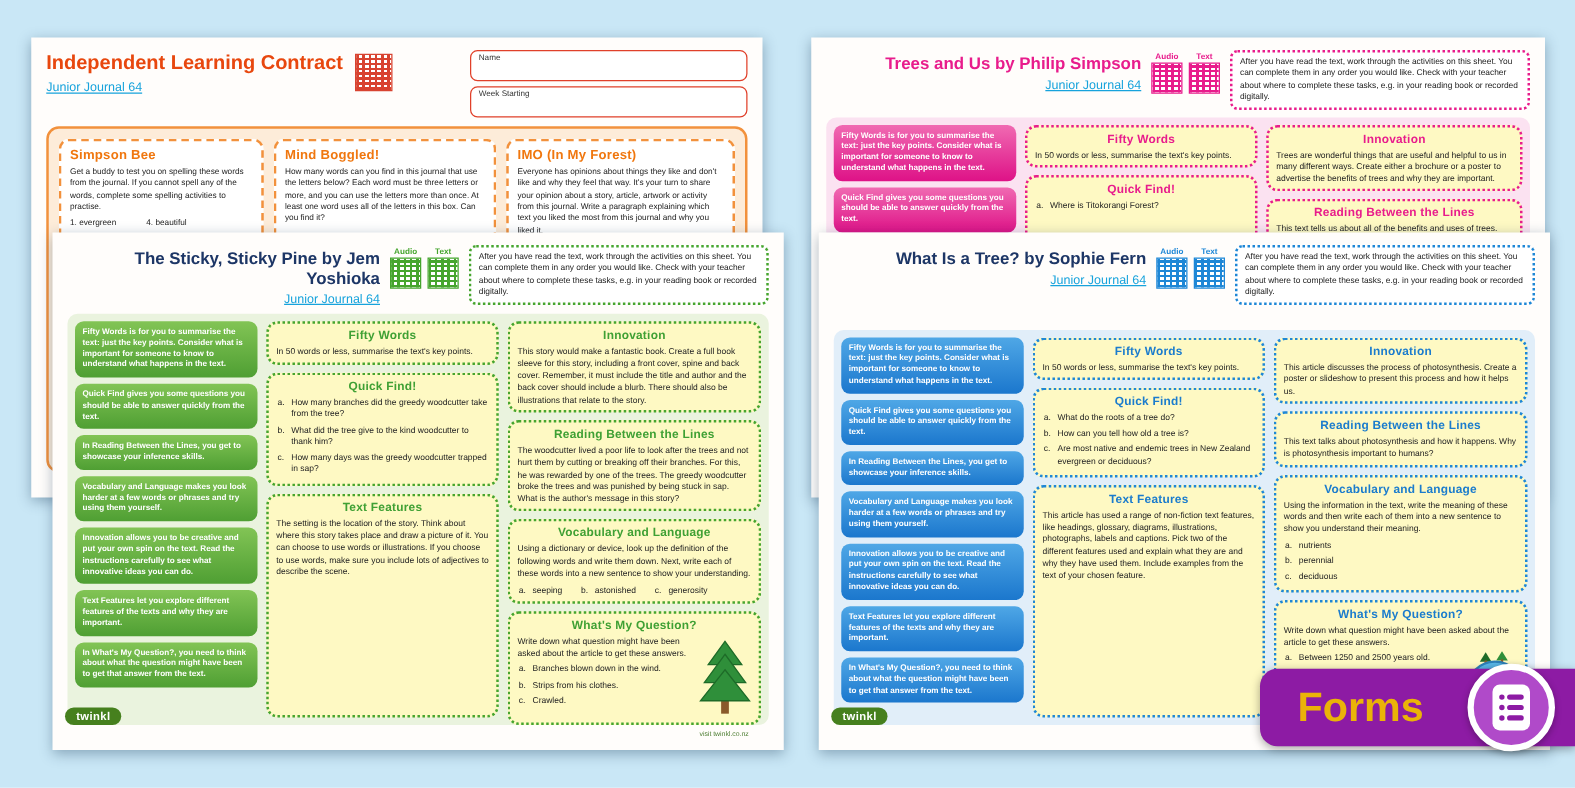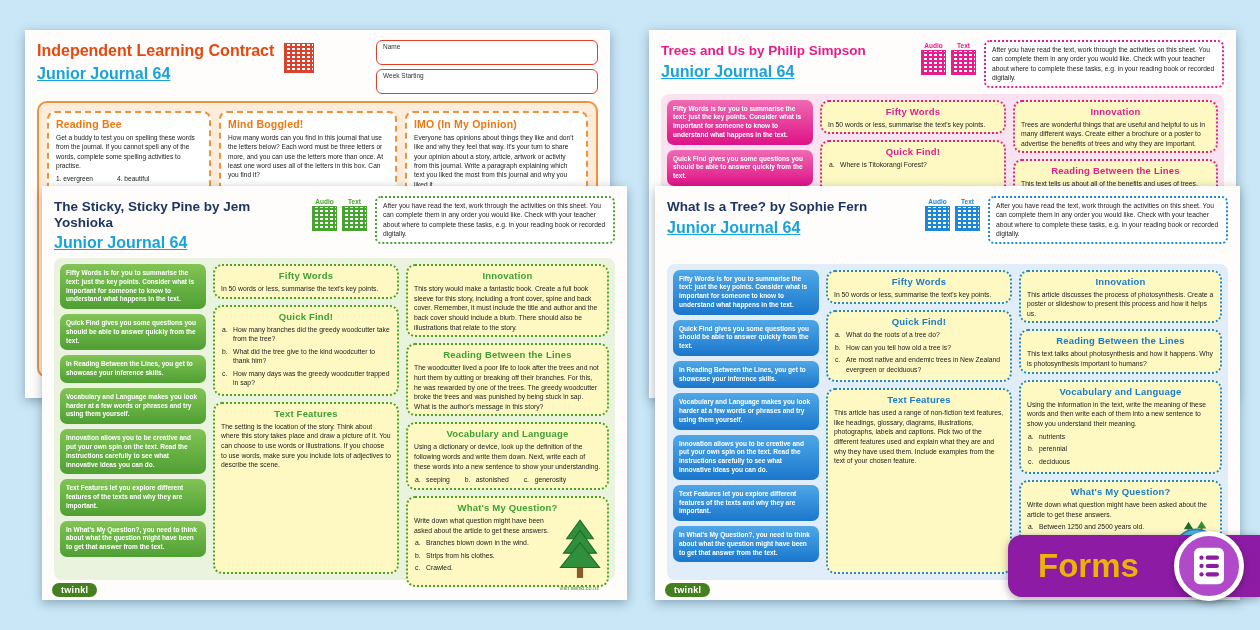--- a/index.html
+++ b/index.html
@@ -7,23 +7,23 @@
           font-family:"Liberation Sans",sans-serif;}
   .sheet{position:absolute;background:#fffdfb;box-shadow:0 3px 10px rgba(30,60,90,.38);
          padding:10px 12px 20px;box-sizing:border-box;overflow:hidden;display:flex;flex-direction:column;}
   
   .theme-orange{--main:#f2913c;--head:#f0770f;--tint:#fdecd9;--exp1:#f6a259;--exp2:#ee7d1d;--title:#e8470e;}
   .theme-pink{--main:#e81c8c;--head:#e81c8c;--tint:#fbe2f1;--exp1:#f06ab2;--exp2:#de1287;--title:#e81c8c;}
   .theme-green{--main:#46a52e;--head:#3fa034;--tint:#eaf3de;--exp1:#82c455;--exp2:#4f9f33;--title:#1d3666;}
   .theme-blue{--main:#1e87d6;--head:#1b7ccd;--tint:#e1eef9;--exp1:#4fa7e6;--exp2:#1b77cd;--title:#1d3666;}
   
   .rs-head{display:flex;gap:8px;align-items:flex-start;margin-bottom:6px;}
-  .head-left{flex:1;min-width:0;padding-top:3px;}
+  .head-left{flex:1;min-width:0;padding-top:3px;text-align:right;}
   .rs-title{font-size:13.5px;font-weight:bold;color:var(--title);line-height:1.15;margin:0 0 4px;}
-  .rs-sub{font-size:16px;font-weight:bold;color:#17a3dc;text-decoration:underline;}
+  .rs-sub{font-size:10px;font-weight:normal;color:#17a3dc;text-decoration:underline;}
   .qr-pair{display:flex;gap:5px;margin-top:2px;flex-shrink:0;}
   .qr-col{text-align:center;}
   .qr-label{display:block;font-size:6.5px;font-weight:bold;color:var(--main);margin-bottom:1px;}
   .qr{width:23px;height:23px;color:var(--main);background-color:#fff;border:1px solid currentColor;
       background-image:repeating-linear-gradient(0deg,currentColor 0 2px,transparent 2px 4px),
                        repeating-linear-gradient(90deg,currentColor 0 2px,transparent 2px 5px);}
   .intro{width:224px;flex-shrink:0;border:2px dotted var(--main);border-radius:6px;background:#fff;
          padding:3px 6px;font-size:6.7px;line-height:1.4;color:#222;}
   
   .rs-body{flex:1;display:flex;gap:7px;background:var(--tint);border-radius:8px;padding:6px;min-height:0;}
@@ -51,21 +51,21 @@
   .form-box{margin-left:auto;width:222px;display:flex;flex-direction:column;gap:4px;flex-shrink:0;}
   .form-row{border:1.5px solid #e0402a;border-radius:6px;height:19px;font-size:6.5px;color:#333;
             padding:2px 6px;background:#fff;}
   .ct-body{flex:1;border:2px solid var(--main);background:var(--tint);border-radius:10px;
            padding:8px;display:flex;gap:8px;min-height:0;}
   .ct-sec{background:#fff;border:2px dashed var(--main);border-radius:8px;padding:5px 7px;}
   .ct-sec-title{font-size:10.5px;font-weight:800;color:var(--head);margin-bottom:3px;letter-spacing:.2px;}
   .ct-body .task-body{font-size:6.6px;}
   .sp-items{display:flex;gap:24px;margin-top:5px;font-size:6.6px;color:#222;}
   
-  .twinkl{position:absolute;left:10px;bottom:3px;background:#46801e;color:#fff;font-weight:bold;
+  .twinkl{position:absolute;left:10px;bottom:20px;background:#46801e;color:#fff;font-weight:bold;
           font-size:9px;padding:2px 9px;border-radius:9px;letter-spacing:.3px;}
   .visit{position:absolute;right:28px;bottom:9px;font-size:5.5px;color:#4a7c2f;}
   
   #sheet-contract{left:25px;top:30px;width:585px;height:368px;z-index:1;}
   #sheet-trees{left:649px;top:30px;width:587px;height:368px;z-index:1;}
   #sheet-pine{left:30px;top:186px;width:585px;height:414px;z-index:2;margin-left:12px;}
   #sheet-tree{left:655px;top:186px;width:585px;height:414px;z-index:2;gap:14px;}
   
   #forms-badge{position:absolute;right:0;bottom:33px;width:252px;height:62px;background:#8d1ba4;
                border-radius:14px 0 0 14px;z-index:5;display:flex;align-items:center;
@@ -87,33 +87,33 @@
         <div class="rs-sub">Junior Journal 64</div>
       </div>
       <div class="qr ct-qr"></div>
       <div class="form-box">
         <div class="form-row"><span>Name</span></div>
         <div class="form-row"><span>Week Starting</span></div>
       </div>
     </div>
     <div class="ct-body">
       <div class="ct-sec" style="width:146px;flex-shrink:0;">
-        <div class="ct-sec-title">Reading Bee</div>
+        <div class="ct-sec-title">Simpson Bee</div>
         <div class="task-body">Get a buddy to test you on spelling these words from the journal. If you cannot spell any of the words, complete some spelling activities to practise.</div>
         <div class="sp-items">
           <span>1.  evergreen</span>
           <span>4.  beautiful</span>
         </div>
       </div>
       <div class="ct-sec" style="width:160px;flex-shrink:0;">
         <div class="ct-sec-title">Mind Boggled!</div>
         <div class="task-body">How many words can you find in this journal that use the letters below? Each word must be three letters or more, and you can use the letters more than once. At least one word uses all of the letters in this box. Can you find it?</div>
       </div>
       <div class="ct-sec" style="flex:1;">
-        <div class="ct-sec-title">IMO (In My Opinion)</div>
+        <div class="ct-sec-title">IMO (In My Forest)</div>
         <div class="task-body">Everyone has opinions about things they like and don't like and why they feel that way. It's your turn to share your opinion about a story, article, artwork or activity from this journal. Write a paragraph explaining which text you liked the most from this journal and why you liked it.</div>
       </div>
     </div>
   </div>
 
   <div class="sheet theme-pink" id="sheet-trees">
     <div class="rs-head">
       <div class="head-left">
         <div class="rs-title">Trees and Us by Philip Simpson</div>
         <div class="rs-sub">Junior Journal 64</div>

